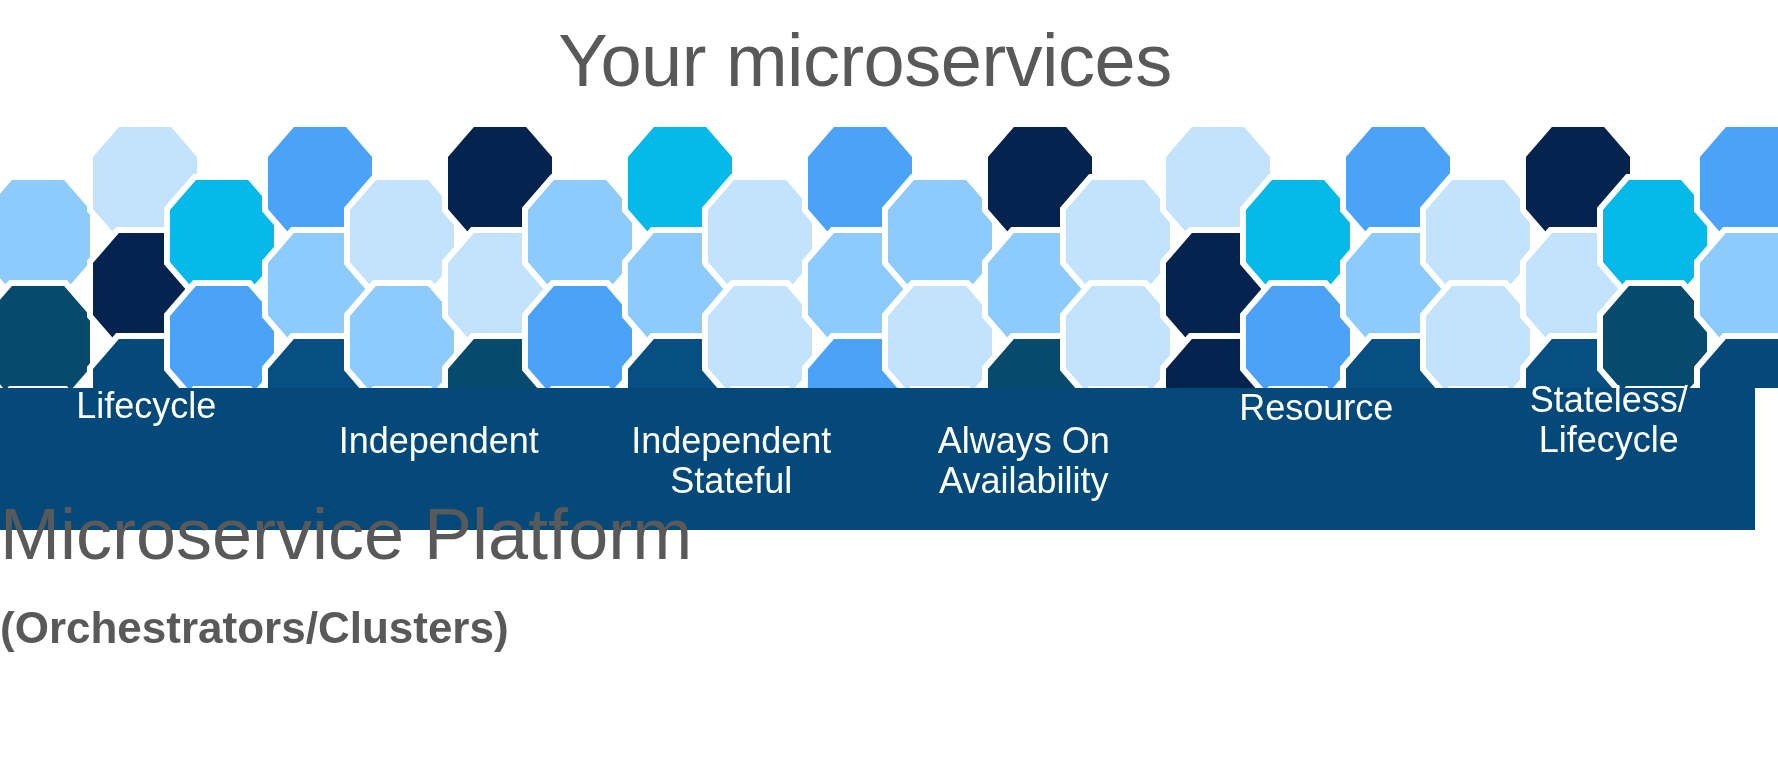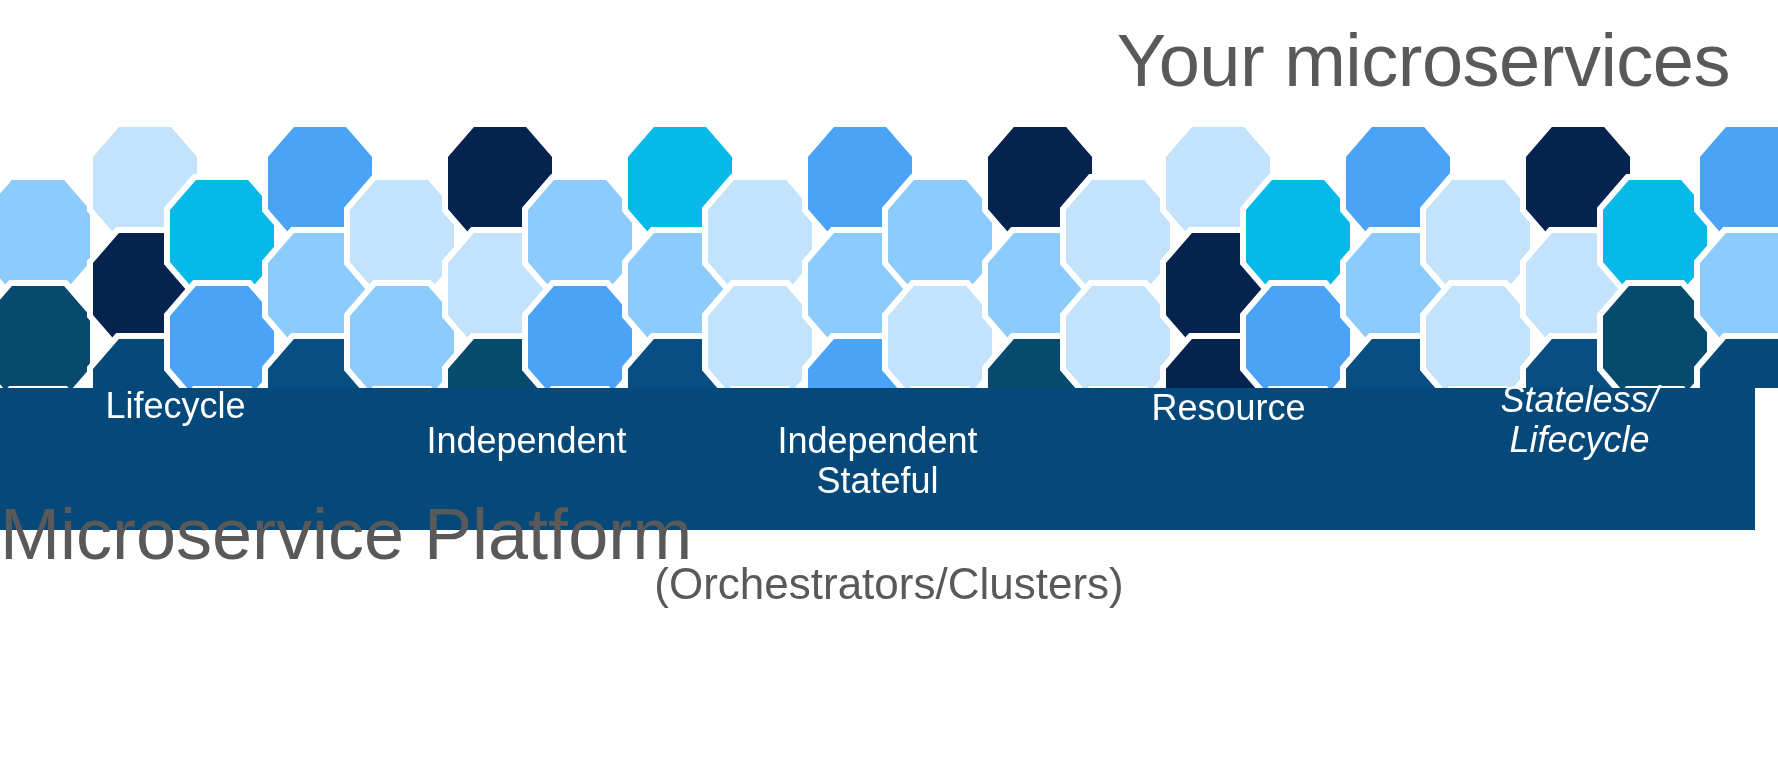--- a/index.html
+++ b/index.html
@@ -19,21 +19,21 @@
     left: 0;
     top: 0;
     width: 1778px;
     height: 777px;
   }
   .title-top {
     position: absolute;
     left: 0;
     top: 22px;
     width: 1730px;
-    text-align: right;
+    text-align: center;
     font-size: 74px;
     font-weight: 400;
     color: #595959;
     letter-spacing: -0.5px;
     line-height: 1.05;
     white-space: nowrap;
   }
   .hex-stage {
     position: absolute;
     left: 0;
@@ -67,40 +67,39 @@
     font-size: 36px;
     line-height: 1.12;
     font-weight: 400;
     padding: 0 4px;
     box-sizing: border-box;
     margin-top: 33px;
   }
   .bar-label span { display: block; }
   .bar-label.l0 { margin-top: -2px; }
   .bar-label.l4 { margin-top: 0; }
-  .bar-label.l5 { margin-top: -8px; font-style: italic; }
+  .bar-label.l5 { margin-top: -8px; }
   .title-bottom {
     position: absolute;
     left: 0;
     top: 495px;
     width: 1778px;
     font-size: 72px;
     font-weight: 400;
     color: #595959;
     line-height: 1.1;
     white-space: nowrap;
   }
   .subtitle-bottom {
     position: absolute;
     left: 0;
-    top: 560px;
-    width: 1778px;
-    text-align: center;
+    top: 604px;
+    width: 1778px;
     font-size: 44px;
-    font-weight: 400;
+    font-weight: 700;
     color: #595959;
     line-height: 1.1;
     white-space: nowrap;
   }
 </style>
 </head>
 <body>
 
 <div id="diagram">
 
@@ -184,20 +183,24 @@
     <div class="bar-label l0">
       <span>Lifecycle</span>
     </div>
     <div class="bar-label l1">
       <span>Independent</span>
     </div>
     <div class="bar-label l2">
       <span>Independent</span>
       <span>Stateful</span>
     </div>
+    <div class="bar-label l3">
+      <span>Always On</span>
+      <span>Availability</span>
+    </div>
     <div class="bar-label l4">
       <span>Resource</span>
     </div>
     <div class="bar-label l5">
       <span>Stateless/</span>
       <span>Lifecycle</span>
     </div>
   </div>
 
   <div class="title-bottom">Microservice Platform</div>

